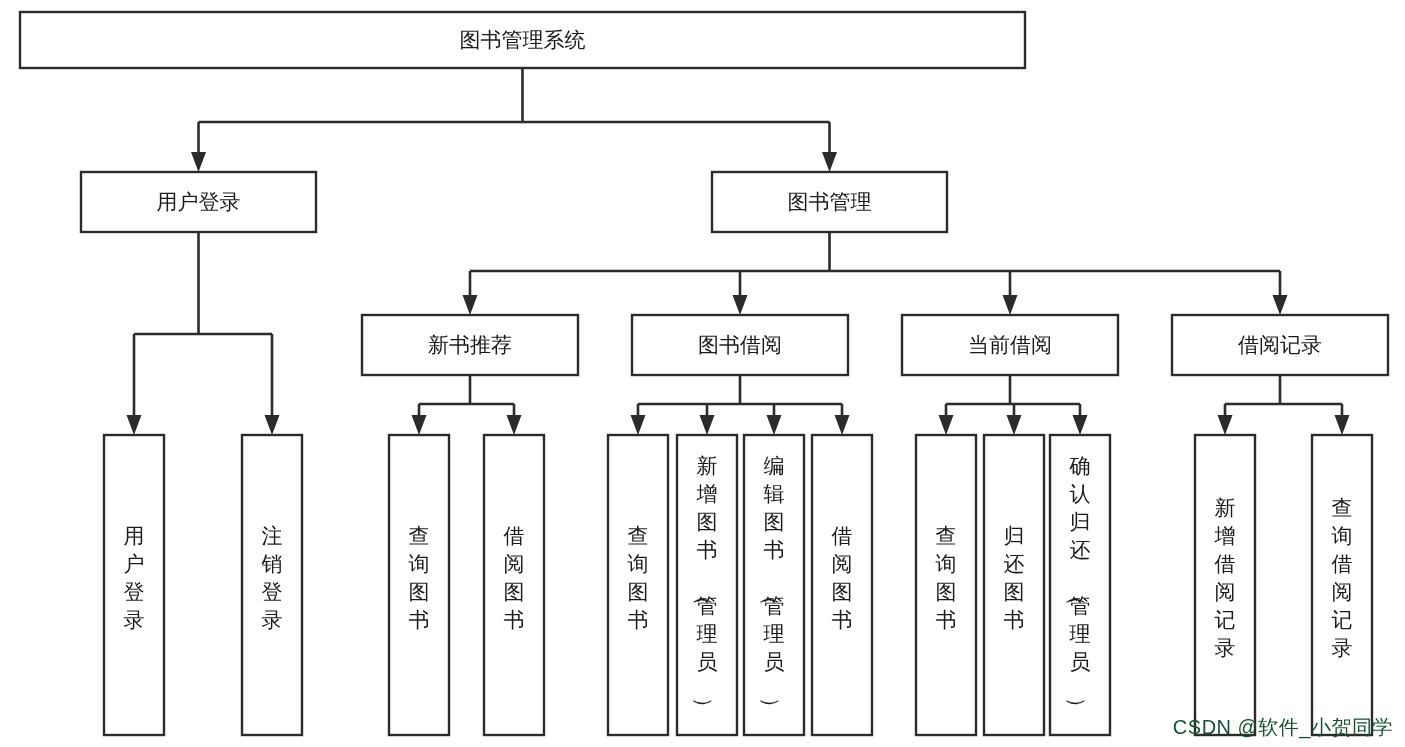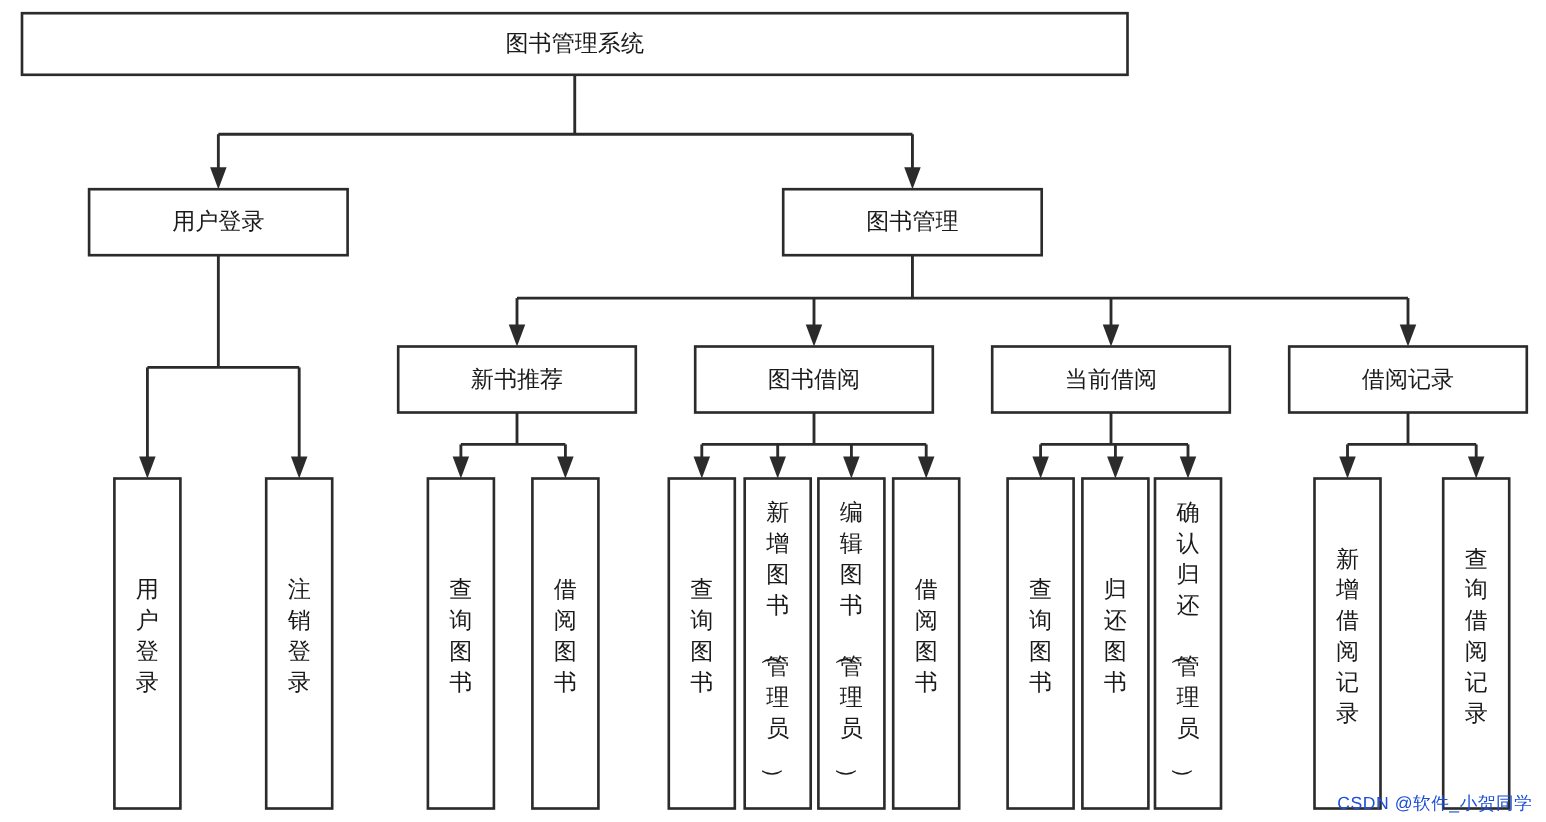--- a/index.html
+++ b/index.html
@@ -52,22 +52,22 @@
     font-family: "Liberation Sans", "DejaVu Sans", sans-serif;
     fill: #1a1a1a;
     font-size: 21px;
     text-anchor: middle;
   }
   .watermark {
     position: absolute;
     right: 12px;
     bottom: 6px;
     font-family: "Liberation Sans", "DejaVu Sans", sans-serif;
-    font-size: 16px;
-    color: #1d4ed8;
+    font-size: 20px;
+    color: #14532d;
     letter-spacing: 0.5px;
     white-space: nowrap;
     pointer-events: none;
   }
 </style>
 </head>
 <body>
 
 <div id="diagram-root">
   <svg class="diagram" viewBox="0 0 1405 747" xmlns="http://www.w3.org/2000/svg">

